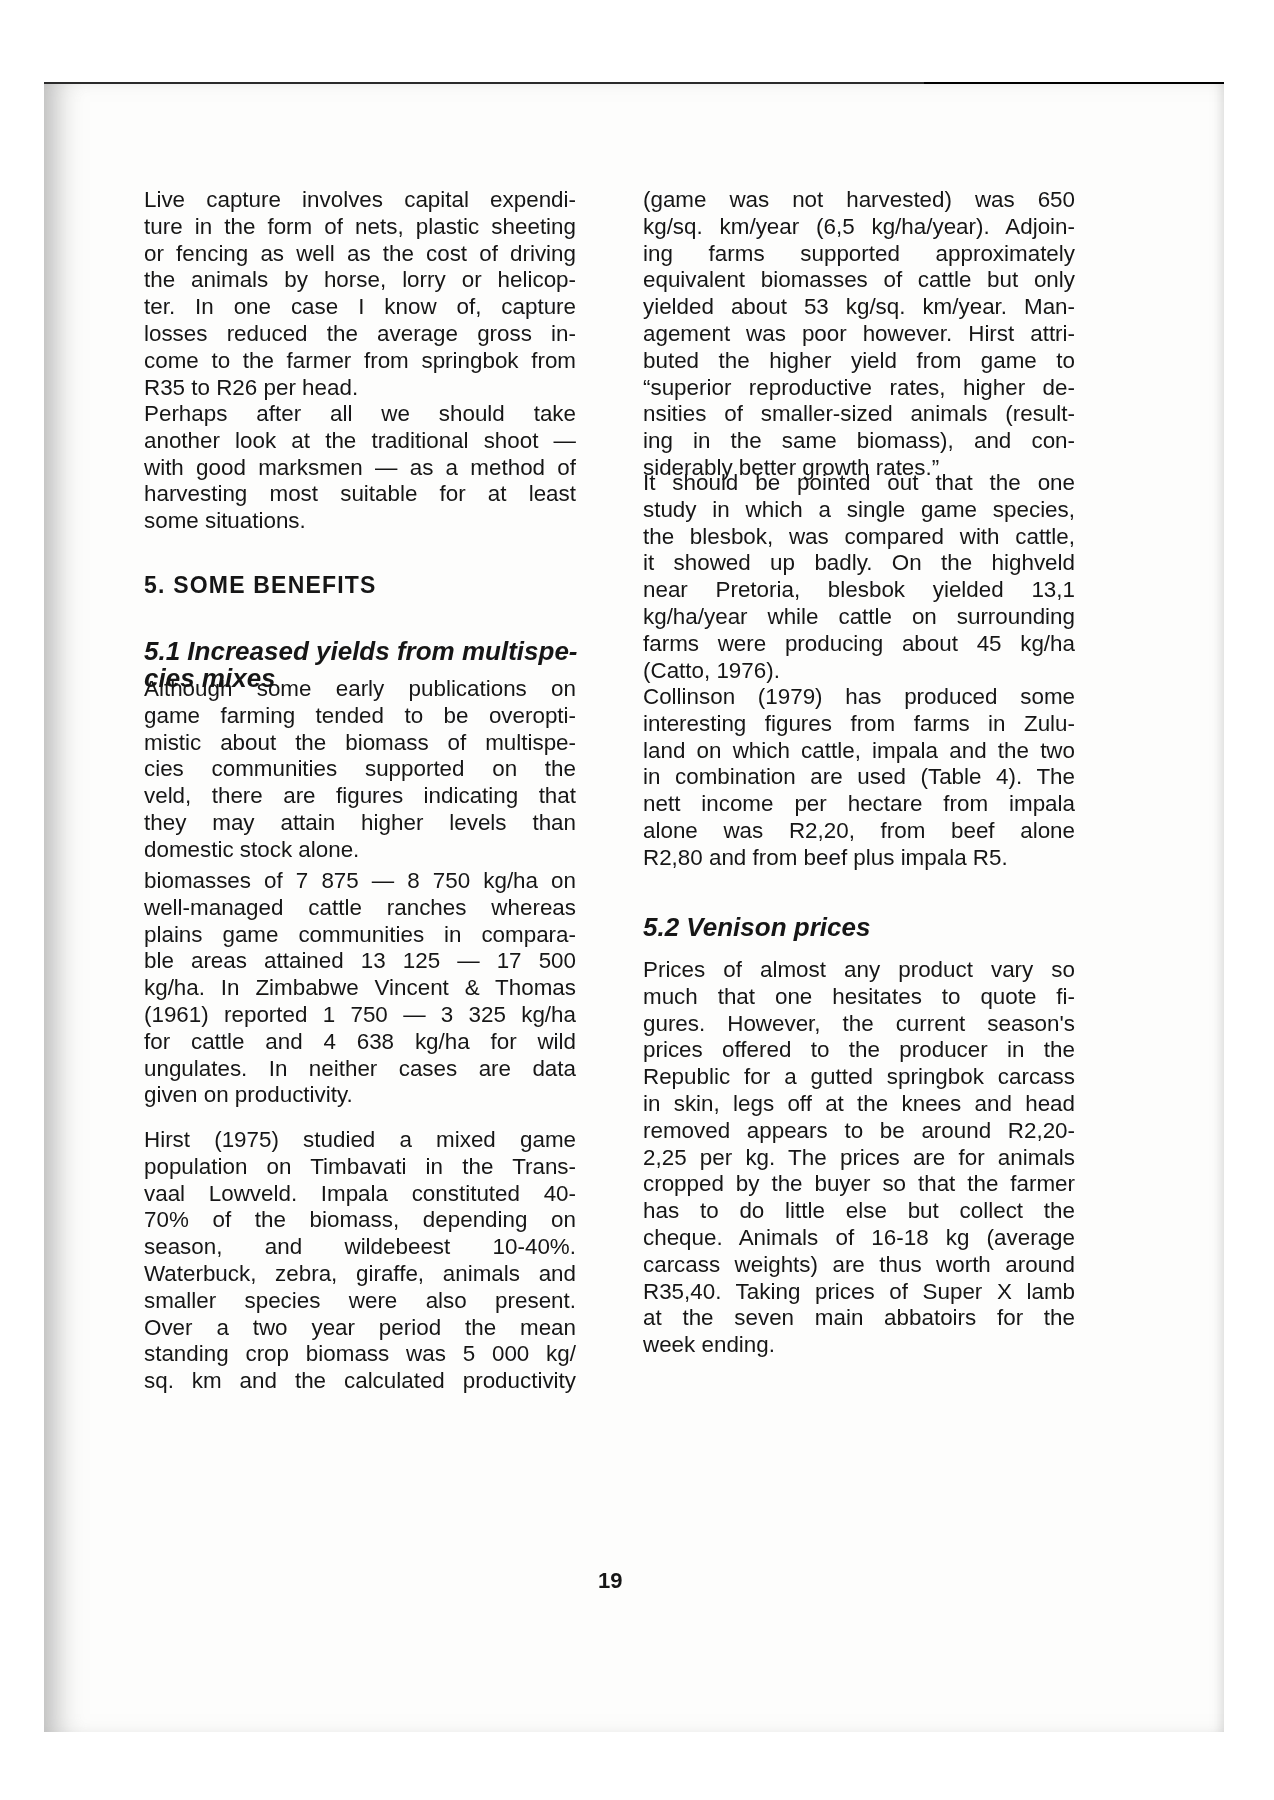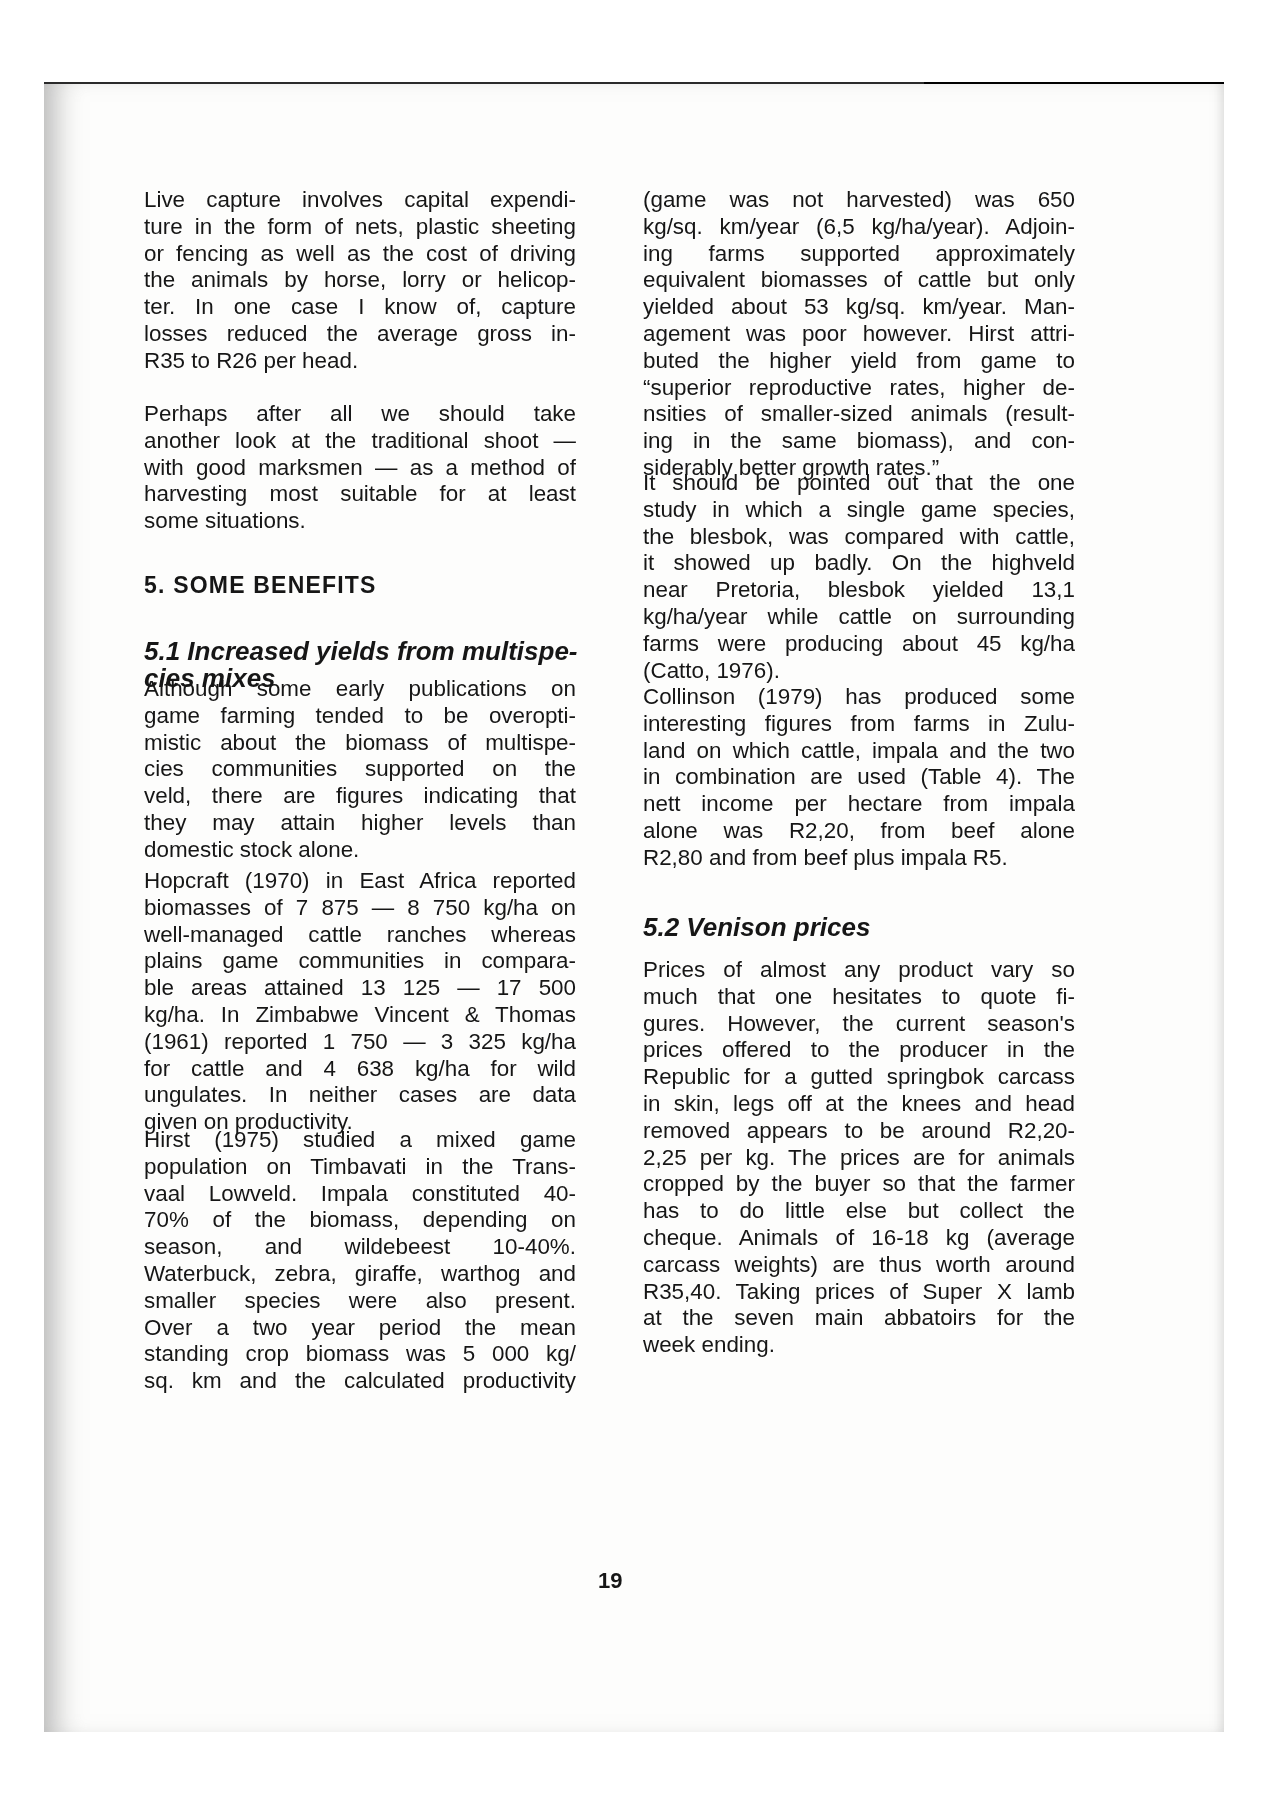--- a/index.html
+++ b/index.html
@@ -37,20 +37,21 @@
 </div>
 
 <div class="col col-left">
   <div class="block" style="top:187px">
       <span class="line">Live capture involves capital expendi-</span>
       <span class="line">ture in the form of nets, plastic sheeting</span>
       <span class="line">or fencing as well as the cost of driving</span>
       <span class="line">the animals by horse, lorry or helicop-</span>
       <span class="line">ter. In one case I know of, capture</span>
       <span class="line">losses reduced the average gross in-</span>
+      <span class="line">come to the farmer from springbok from</span>
       <span class="line last">R35 to R26 per head.</span>
     </div>
   <div class="block" style="top:401px">
       <span class="line">Perhaps after all we should take</span>
       <span class="line">another look at the traditional shoot —</span>
       <span class="line">with good marksmen — as a method of</span>
       <span class="line">harvesting most suitable for at least</span>
       <span class="line last">some situations.</span>
     </div>
   <div class="block h1" style="top:572px">
@@ -63,38 +64,37 @@
   <div class="block" style="top:676px">
       <span class="line">Although some early publications on</span>
       <span class="line">game farming tended to be overopti-</span>
       <span class="line">mistic about the biomass of multispe-</span>
       <span class="line">cies communities supported on the</span>
       <span class="line">veld, there are figures indicating that</span>
       <span class="line">they may attain higher levels than</span>
       <span class="line last">domestic stock alone.</span>
     </div>
   <div class="block" style="top:868px">
-      <span class="line">Hopcraft (1970) in East Africa reported</span>
       <span class="line">biomasses of 7 875 — 8 750 kg/ha on</span>
       <span class="line">well-managed cattle ranches whereas</span>
       <span class="line">plains game communities in compara-</span>
       <span class="line">ble areas attained 13 125 — 17 500</span>
       <span class="line">kg/ha. In Zimbabwe Vincent &amp; Thomas</span>
       <span class="line">(1961) reported 1 750 — 3 325 kg/ha</span>
       <span class="line">for cattle and 4 638 kg/ha for wild</span>
       <span class="line">ungulates. In neither cases are data</span>
       <span class="line last">given on productivity.</span>
     </div>
   <div class="block" style="top:1127px">
       <span class="line">Hirst (1975) studied a mixed game</span>
       <span class="line">population on Timbavati in the Trans-</span>
       <span class="line">vaal Lowveld. Impala constituted 40-</span>
       <span class="line">70% of the biomass, depending on</span>
       <span class="line">season, and wildebeest 10-40%.</span>
-      <span class="line">Waterbuck, zebra, giraffe, warthog and</span>
+      <span class="line">Waterbuck, zebra, giraffe, animals and</span>
       <span class="line">smaller species were also present.</span>
       <span class="line">Over a two year period the mean</span>
       <span class="line">standing crop biomass was 5 000 kg/</span>
       <span class="line">sq. km and the calculated productivity</span>
     </div>
 </div>
 
 <div class="col col-right">
   <div class="block" style="top:-413px;top:187px">
       <span class="line">(game was not harvested) was 650</span>

